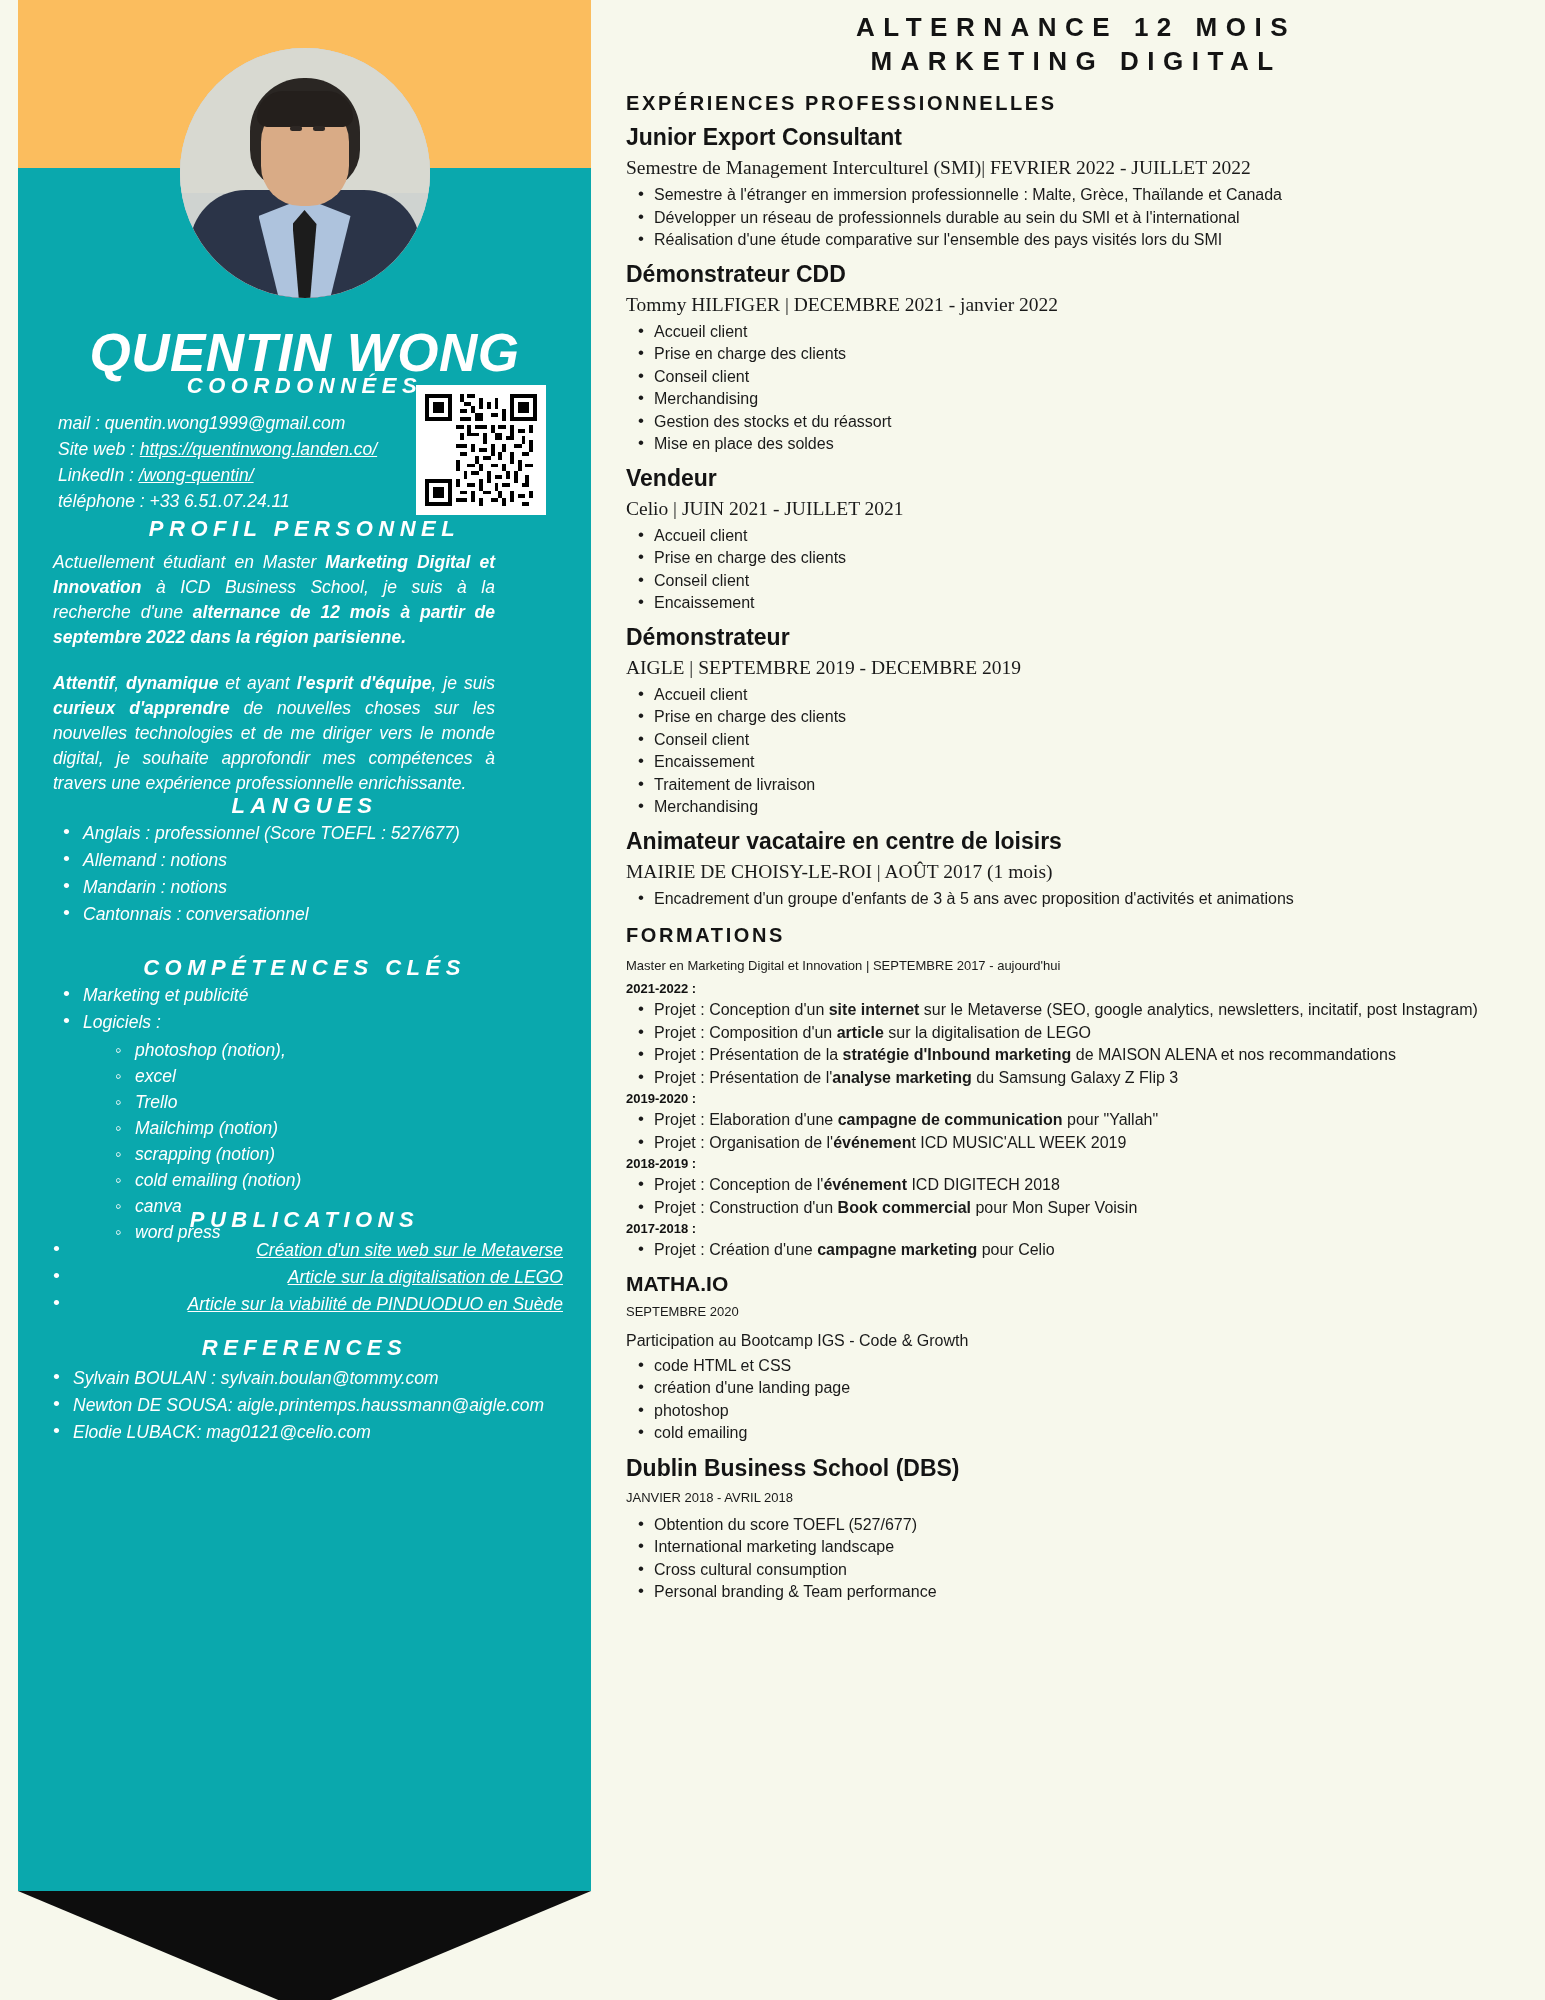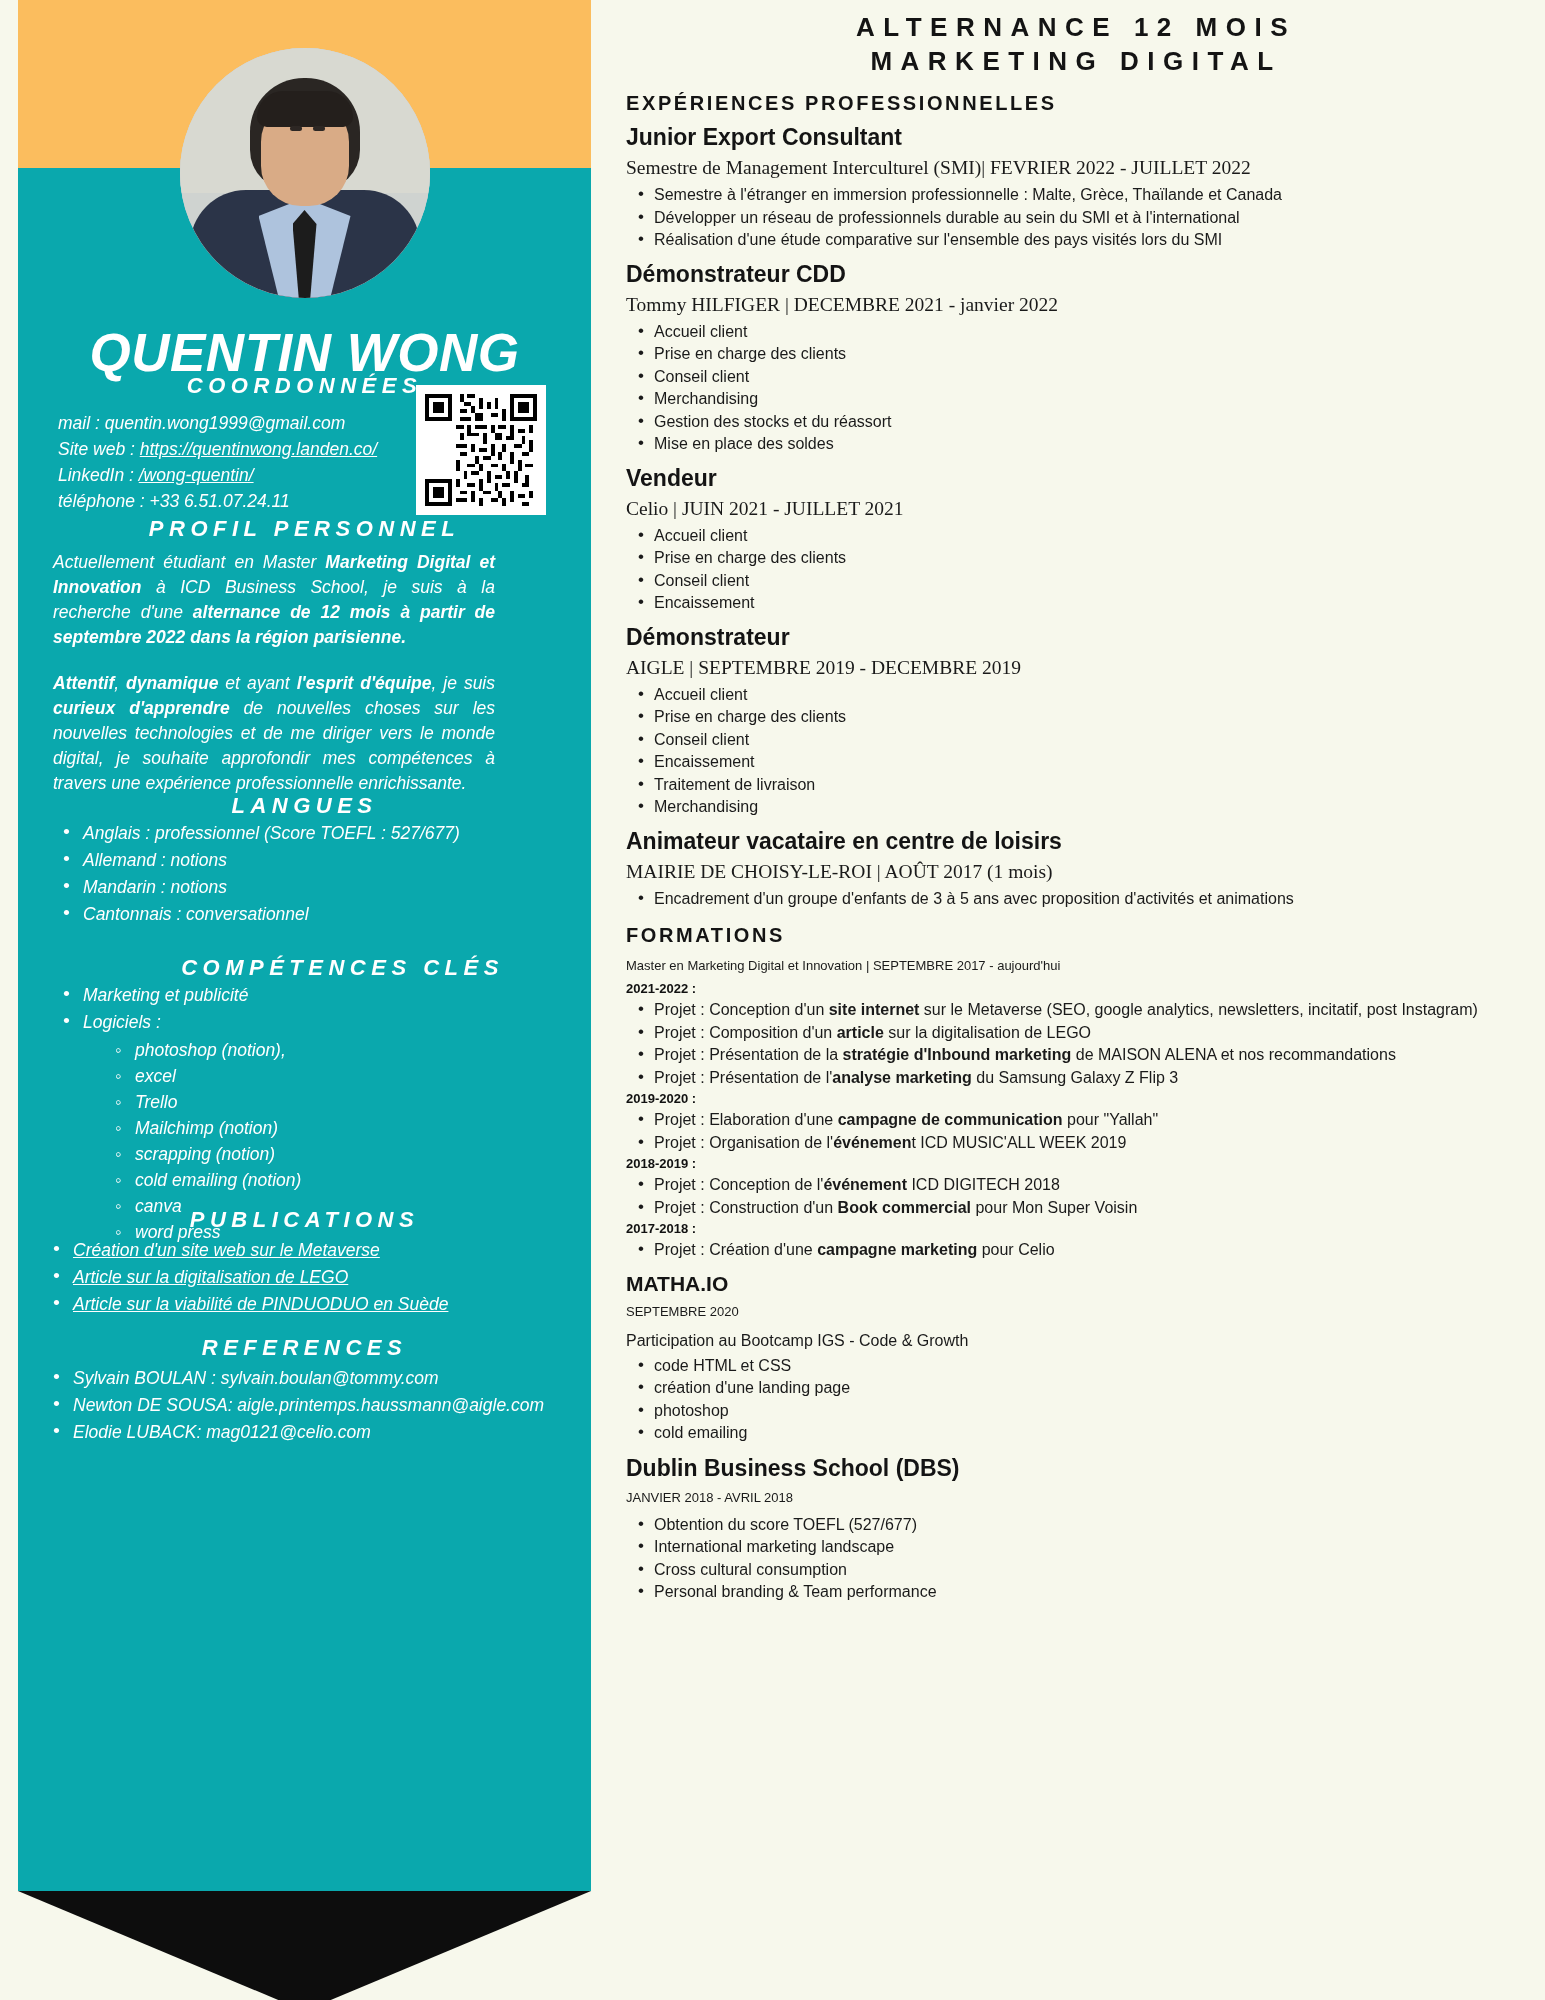--- a/index.html
+++ b/index.html
@@ -306,21 +306,21 @@
       </div>
       <div style="position:absolute; left:35px; top:820px; width:440px;">
         <ul class="tl" id="lang-list">
             <li>Anglais : professionnel (Score TOEFL : 527/677)</li>
             <li>Allemand : notions</li>
             <li>Mandarin : notions</li>
             <li>Cantonnais : conversationnel</li>
           </ul>
       </div>
 
-      <div style="position:absolute; left:0; top:955px; width:573px;margin-left:38px;">
+      <div style="position:absolute; left:0; top:955px; width:573px;">
         <div class="sec-title">COMPÉTENCES CLÉS</div>
       </div>
       <div style="position:absolute; left:35px; top:982px; width:440px;">
         <ul class="tl" id="skills-list">
             <li>Marketing et publicité</li>
             <li>Logiciels :<ul class="sub">
                 <li>photoshop (notion),</li>
                 <li>excel</li>
                 <li>Trello</li>
                 <li>Mailchimp (notion)</li>
@@ -328,21 +328,21 @@
                 <li>cold emailing (notion)</li>
                 <li>canva</li>
                 <li>word press</li>
               </ul></li>
           </ul>
       </div>
 
       <div style="position:absolute; left:0; top:1207px; width:573px;">
         <div class="sec-title">PUBLICATIONS</div>
       </div>
-      <div style="position:absolute; left:25px; top:1237px; width:520px;">
+      <div style="position:absolute; left:25px; top:1237px; width:520px;text-align:right;">
         <ul class="tl" id="pub-list">
             <li><span class="pub-link">Création d'un site web sur le Metaverse</span></li>
             <li><span class="pub-link">Article sur la digitalisation de LEGO</span></li>
             <li><span class="pub-link">Article sur la viabilité de PINDUODUO en Suède</span></li>
           </ul>
       </div>
 
       <div style="position:absolute; left:0; top:1335px; width:573px;">
         <div class="sec-title">REFERENCES</div>
       </div>

